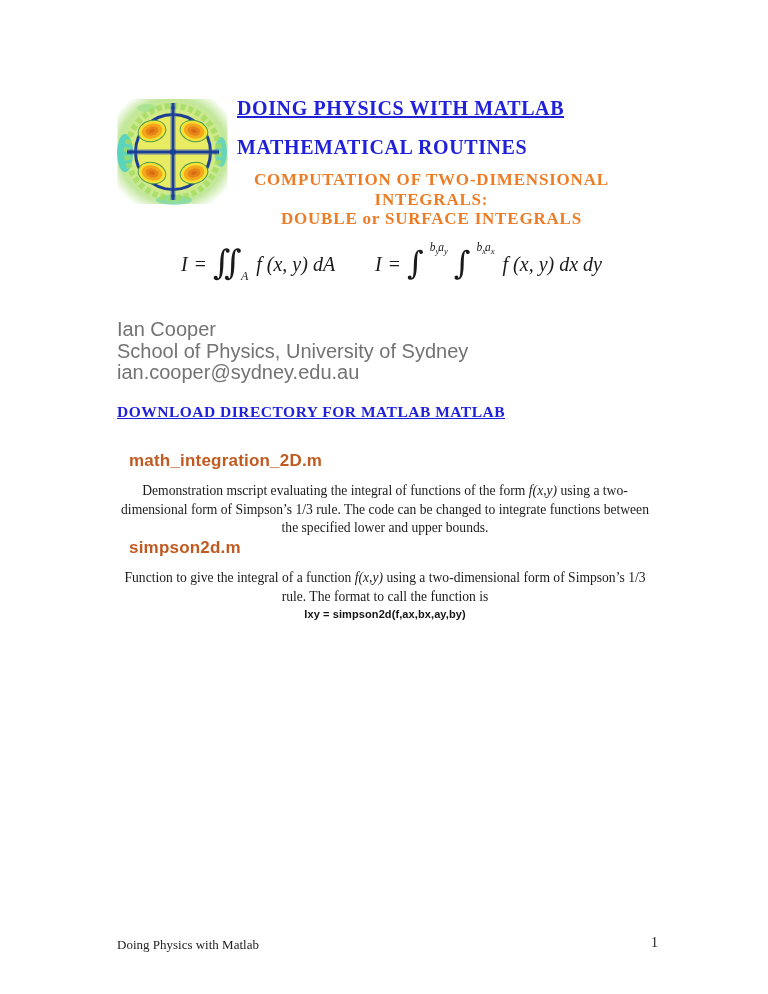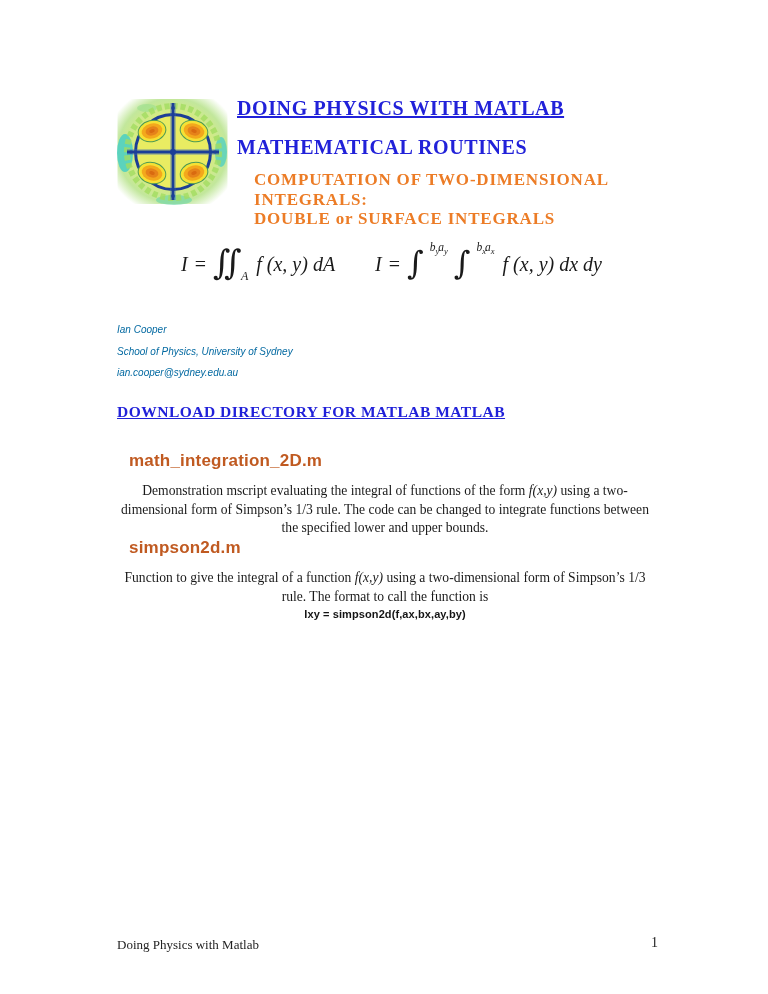--- a/index.html
+++ b/index.html
@@ -36,20 +36,21 @@
     letter-spacing: 0.6px;
     color: #2121d9;
   }
   .topic {
     margin: 11px 0 0 17px;
     font-weight: 700;
     font-size: 17px;
     line-height: 19.5px;
     letter-spacing: 0.8px;
     color: #ec7c26;
+    text-align: center;
   }
 
   
   .equations {
     position: absolute; left: 117px; top: 242px; width: 540px;
     display: flex; align-items: center; gap: 40px; padding-left: 64px;
     font-family: "Liberation Serif", serif;
   }
   .eq { display: inline-flex; align-items: center; font-size: 20px; white-space: nowrap; }
   .var { font-style: italic; }
@@ -73,21 +74,21 @@
     height: 44px; font-size: 11.5px; line-height: 1; margin-left: 1px;
   }
   .lim.up { margin-left: 5px; }
   .lim.lo { margin-left: -1px; }
   .ss { font-size: 8.5px; position: relative; top: 3px; }
 
   
   .author {
     position: absolute; left: 117px; top: 319px;
     font-family: "Liberation Sans", sans-serif;
-    font-size: 10px; line-height: 21.5px; color: #0369a1; font-style: italic;
+    font-size: 20px; line-height: 21.5px; color: #737373;
   }
 
   
   .download {
     position: absolute; left: 117px; top: 403px;
     font-family: "Liberation Serif", serif;
     font-weight: 700; font-size: 15.5px; letter-spacing: 0.5px;
     color: #2121d9; text-decoration: underline; cursor: pointer;
   }
 

